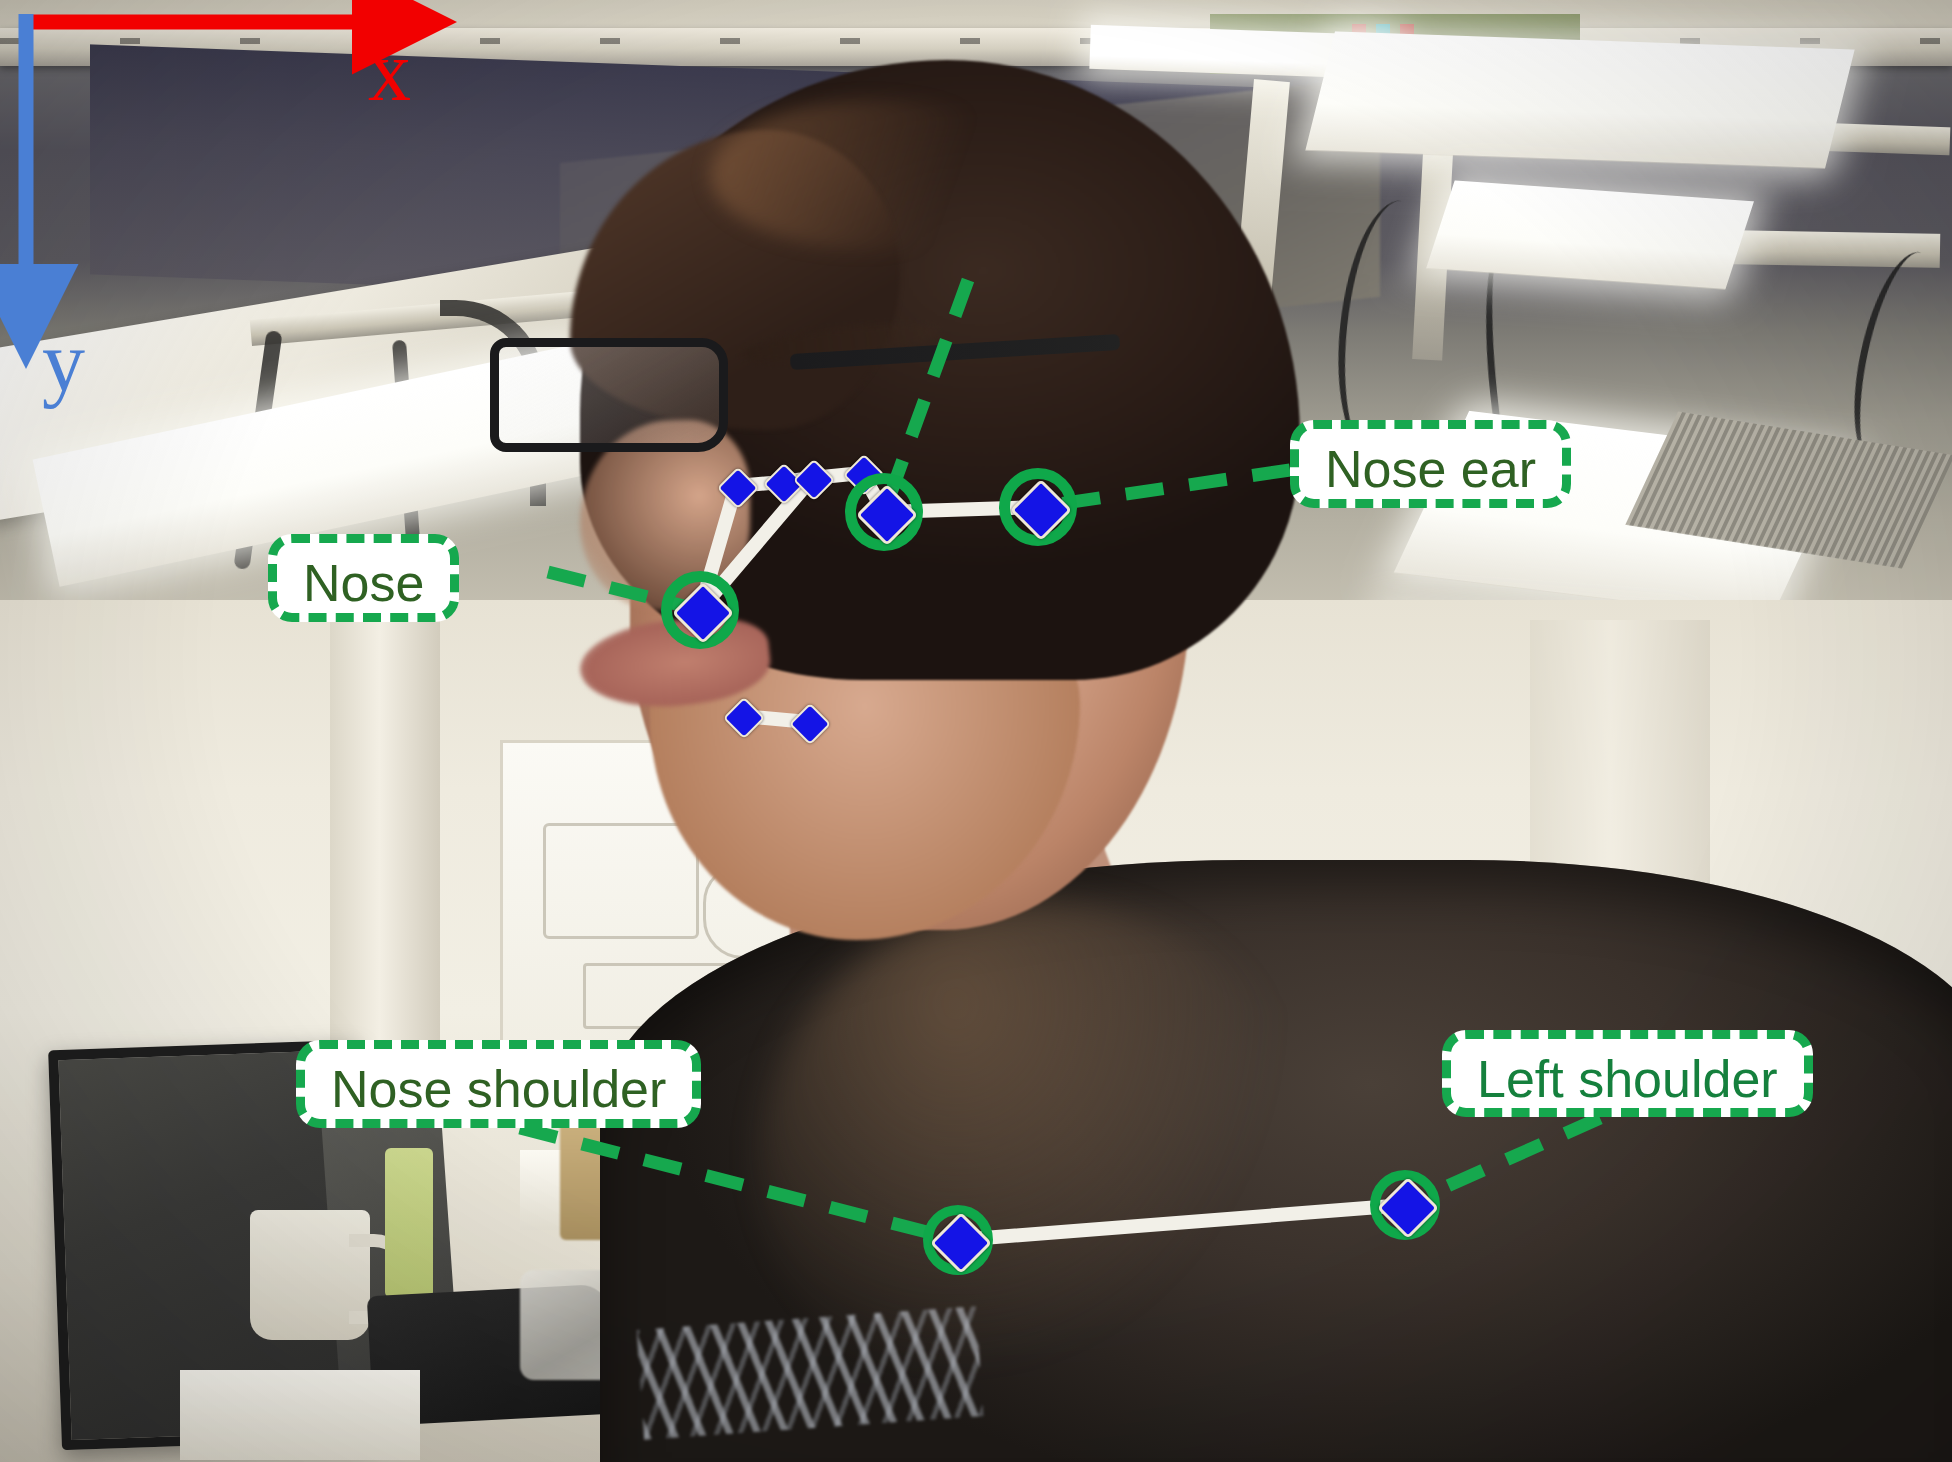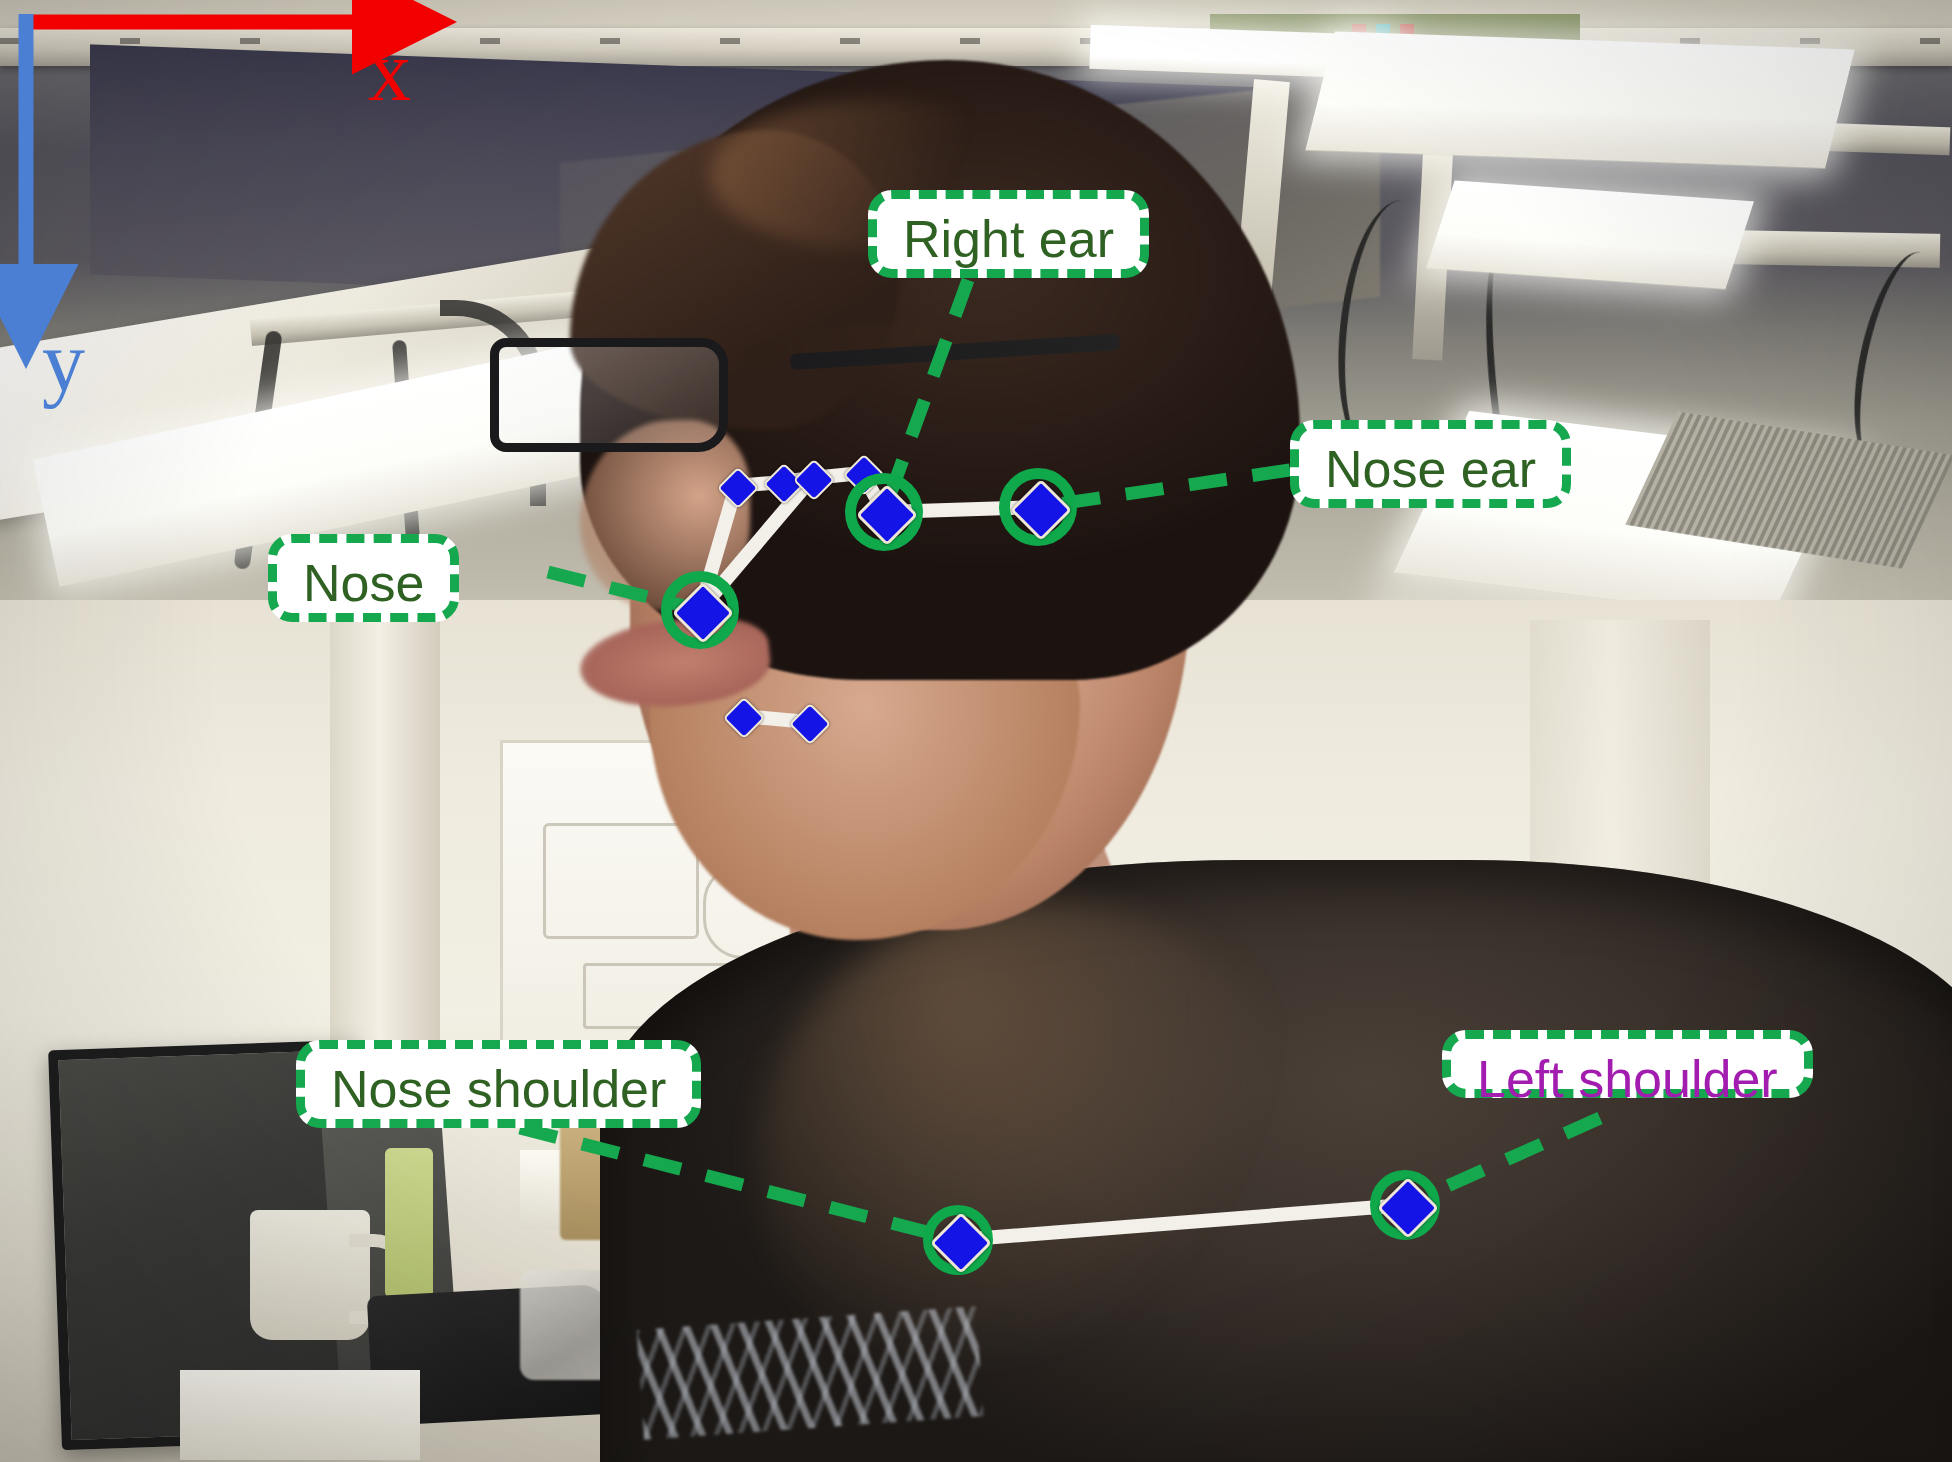--- a/index.html
+++ b/index.html
@@ -472,25 +472,24 @@
       <div class="kp-dot" style="left: 700px; top: 610px; background: rgb(20, 20, 230); border-color: rgb(239, 232, 216);"></div>
       <div class="kp-dot small" style="left: 742px; top: 716px; background: rgb(20, 20, 230); border-color: rgb(239, 232, 216);"></div>
       <div class="kp-dot small" style="left: 808px; top: 722px; background: rgb(20, 20, 230); border-color: rgb(239, 232, 216);"></div>
       <div class="kp-ring sm" style="left: 958px; top: 1240px; border-color: rgb(15, 168, 74);"></div>
       <div class="kp-dot" style="left: 958px; top: 1240px; background: rgb(20, 20, 230); border-color: rgb(239, 232, 216);"></div>
       <div class="kp-ring sm" style="left: 1405px; top: 1205px; border-color: rgb(15, 168, 74);"></div>
       <div class="kp-dot" style="left: 1405px; top: 1205px; background: rgb(20, 20, 230); border-color: rgb(239, 232, 216);"></div>
     </div>
 
   <div class="overlay" id="label-layer">
-      <div class="kp-label" style="left: 868px; top: 190px; height: 88px; border-color: rgb(22, 168, 78); color: rgb(47, 97, 35); background: rgb(255, 255, 255);">Right ear</div>
       <div class="kp-label" style="left: 1290px; top: 420px; height: 88px; border-color: rgb(22, 168, 78); color: rgb(47, 97, 35); background: rgb(255, 255, 255);">Nose ear</div>
       <div class="kp-label" style="left: 268px; top: 534px; height: 88px; border-color: rgb(22, 168, 78); color: rgb(47, 97, 35); background: rgb(255, 255, 255);">Nose</div>
       <div class="kp-label" style="left: 296px; top: 1040px; height: 88px; border-color: rgb(22, 168, 78); color: rgb(47, 97, 35); background: rgb(255, 255, 255);">Nose shoulder</div>
-      <div class="kp-label" style="left: 1442px; top: 1030px; height: 68px; border-color: rgb(22, 168, 78); color: #a21caf; background: rgb(255, 255, 255);">Left shoulder</div>
+      <div class="kp-label" style="left: 1442px; top: 1030px; height: 87px; border-color: rgb(22, 168, 78); color: #15803d; background: rgb(255, 255, 255);">Left shoulder</div>
     </div>
 
   <svg class="axis" width="520" height="420" viewBox="0 0 520 420">
     <defs>
       <marker id="arrow-x" markerWidth="7" markerHeight="7" refX="4.4" refY="3.5" orient="auto" markerUnits="strokeWidth">
         <path d="M0,0 L7,3.5 L0,7 z" fill="#f20000"></path>
       </marker>
       <marker id="arrow-y" markerWidth="7" markerHeight="7" refX="4.4" refY="3.5" orient="auto" markerUnits="strokeWidth">
         <path d="M0,0 L7,3.5 L0,7 z" fill="#4a7fd4"></path>
       </marker>

